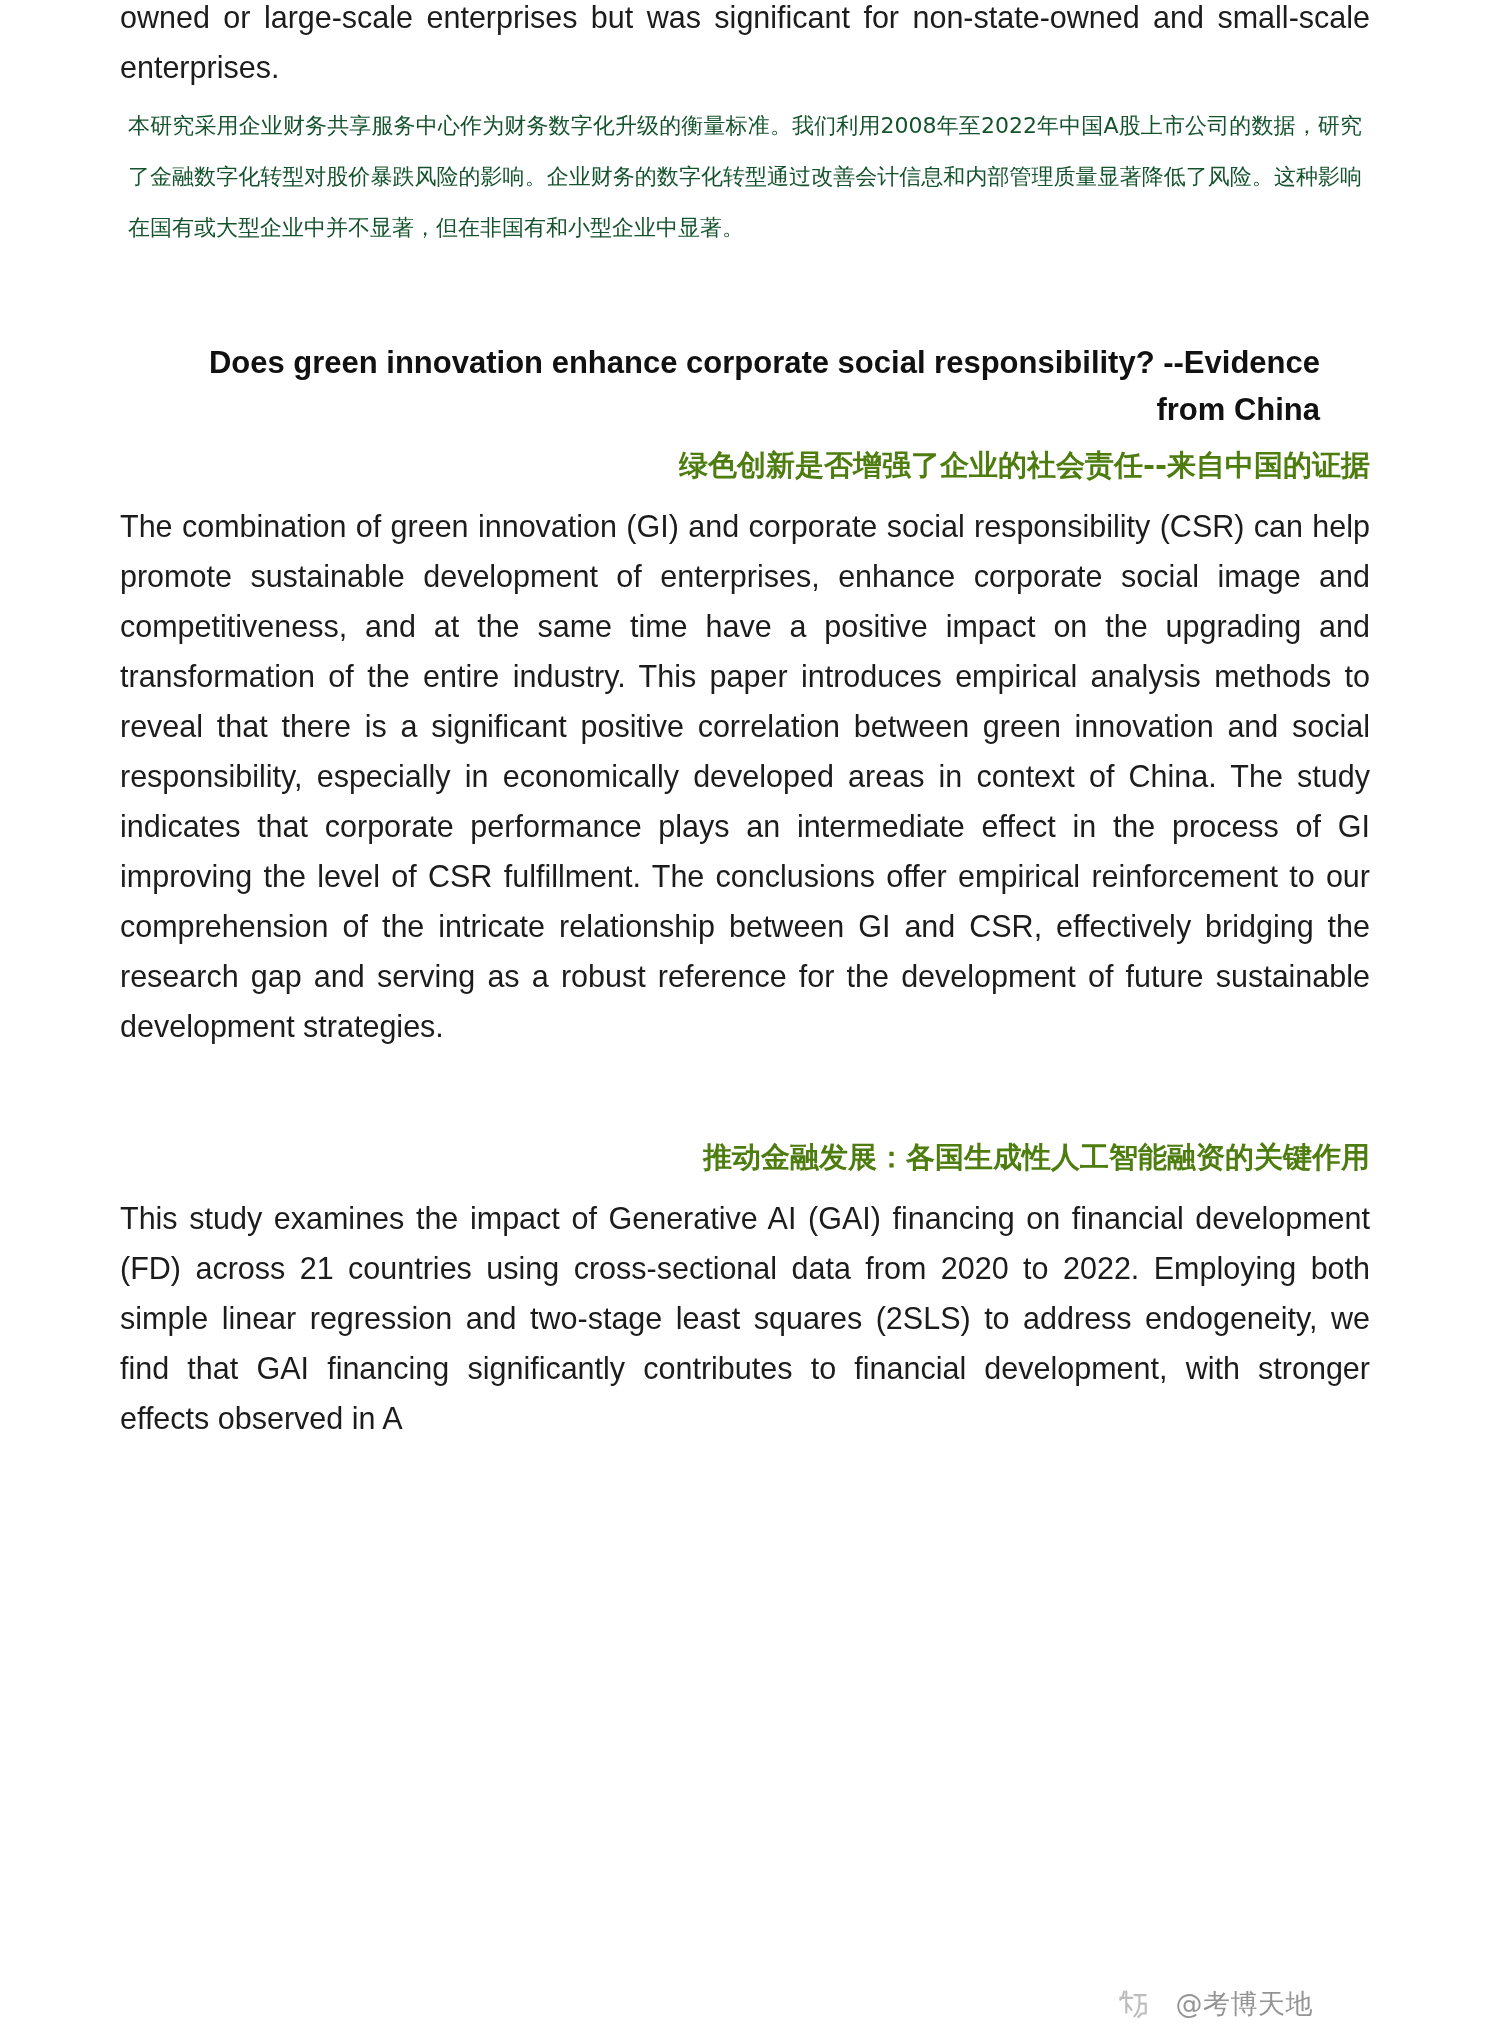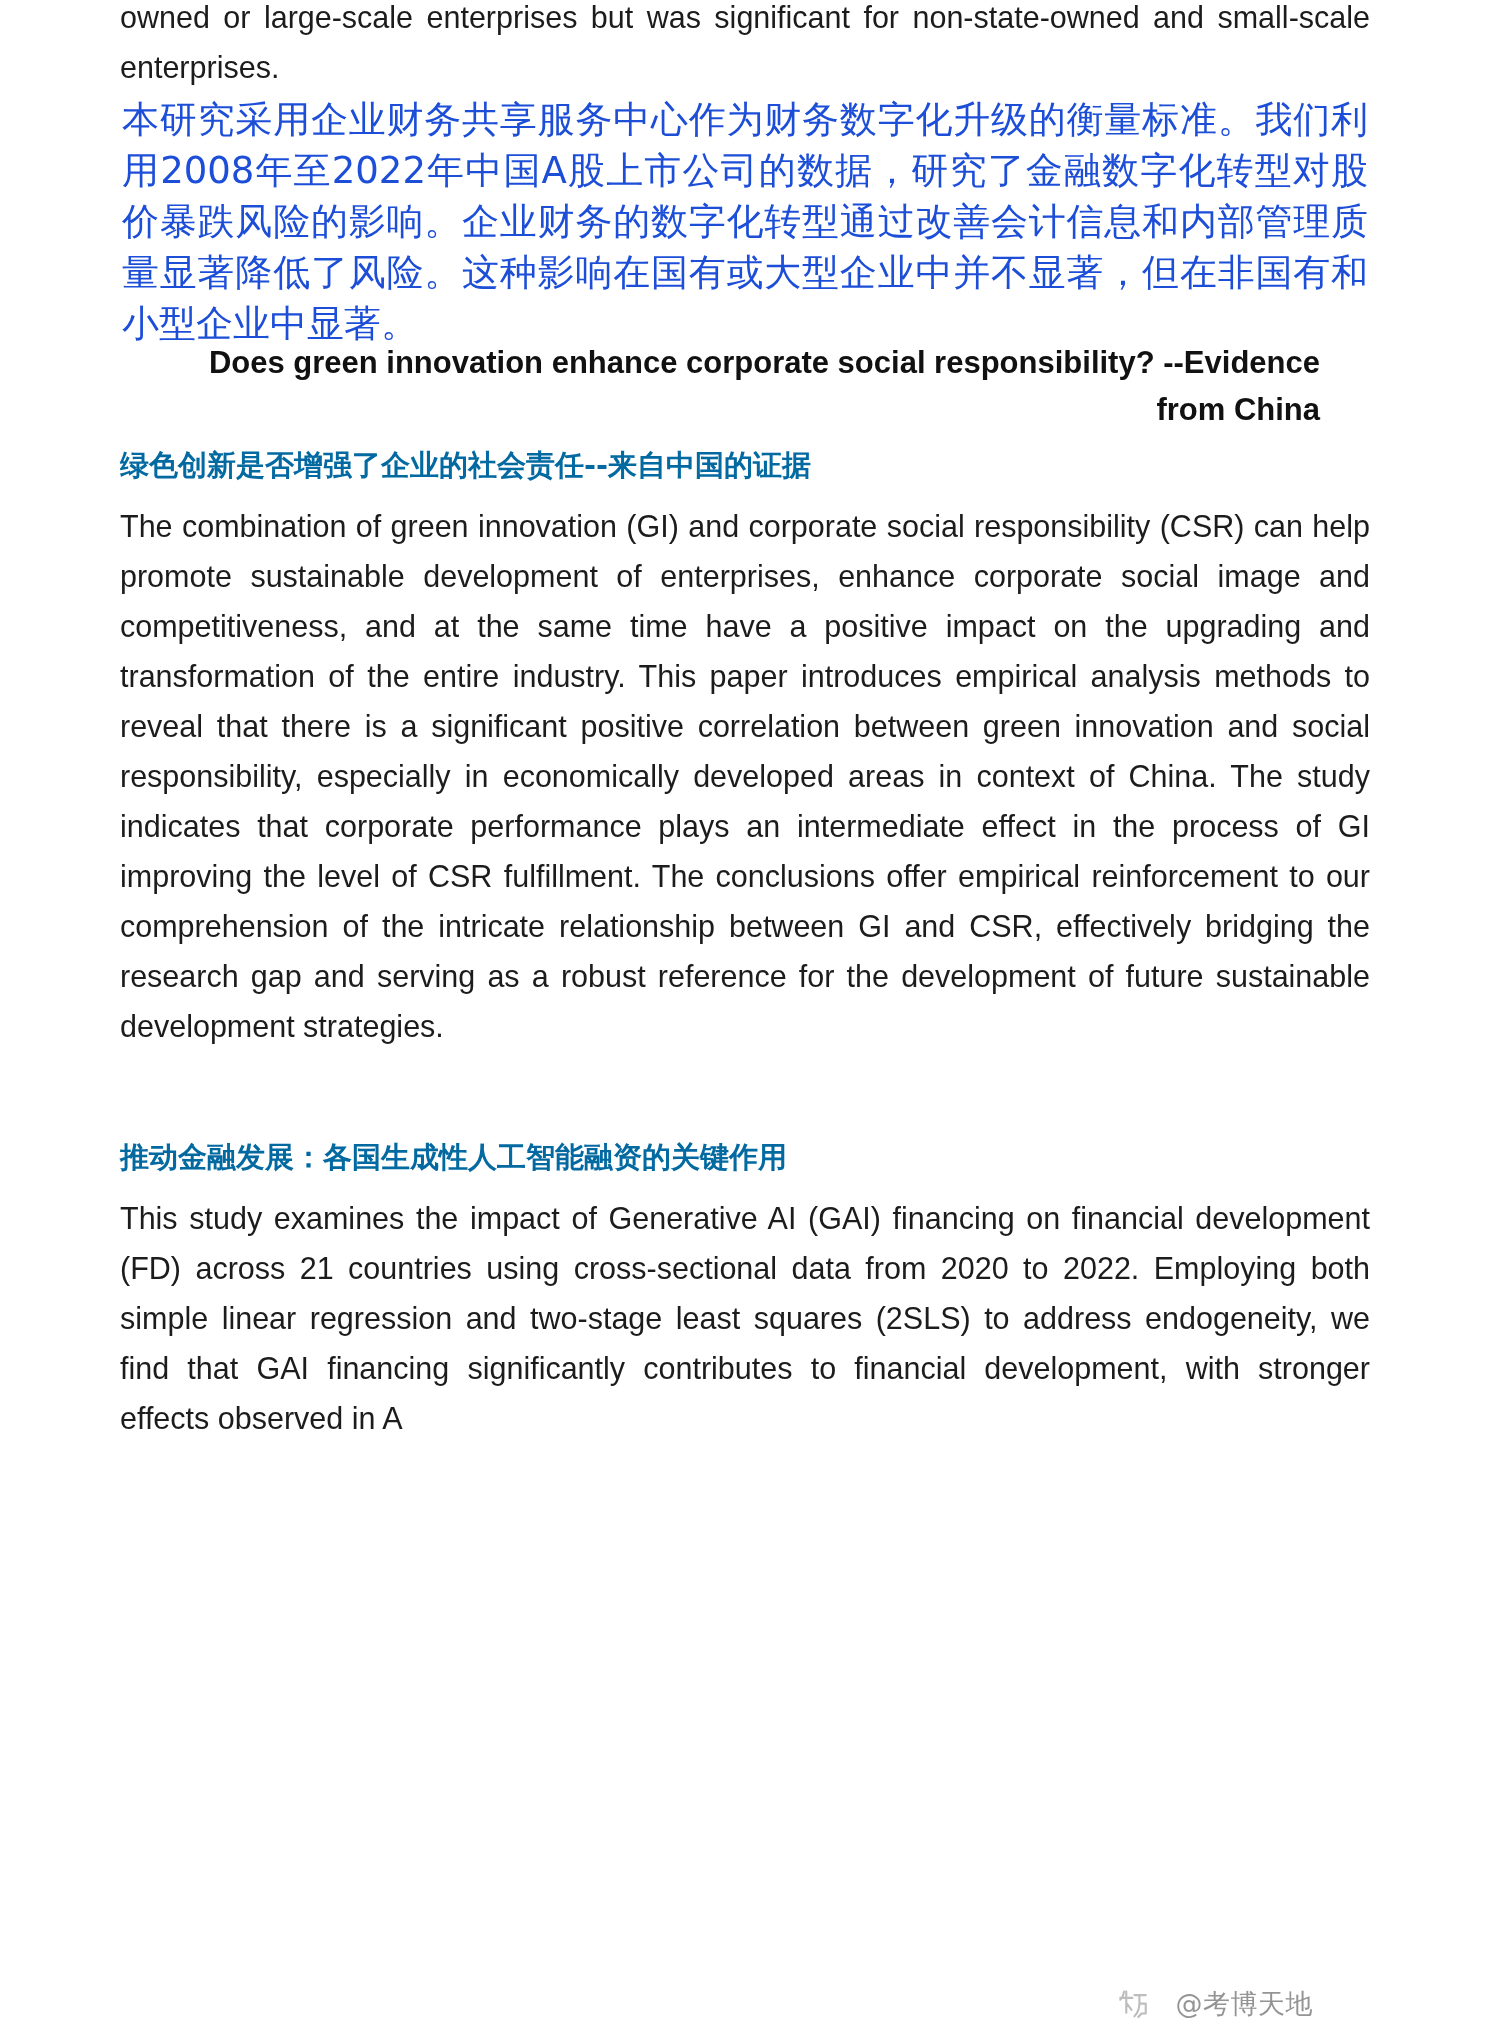--- a/index.html
+++ b/index.html
@@ -38,44 +38,44 @@
     font-size: 30.5px;
     line-height: 50px;
     text-align: justify;
     text-justify: inter-word;
     letter-spacing: 0px;
     color: #1c1c1c;
     margin: 0;
   }
 
   .para-cn {
-    font-size: 37px;
+    font-size: 22px;
     line-height: 51px;
     text-align: justify;
-    color: #1d4ed8;
-    margin: 2px;
+    color: #14532d;
+    margin: 8px;
     font-family: "DejaVu Sans", "Liberation Sans", sans-serif;
   }
 
   .title-en {
     font-size: 31px;
     line-height: 47px;
     font-weight: bold;
     text-align: right;
     color: #111111;
     margin: 0;
     padding: 0 50px;
   }
 
   .title-cn {
     font-size: 29px;
     line-height: 44px;
     font-weight: bold;
-    text-align: left;
-    color: #0369a1;
+    text-align: right;
+    color: #4d7c0f;
     margin: 0;
     font-family: "DejaVu Sans", "Liberation Sans", sans-serif;
   }
 
   .spacer-lg { height: 74px; }
   .spacer-sm { height: 10px; }
 
   
   .top-block {
     position: absolute;

